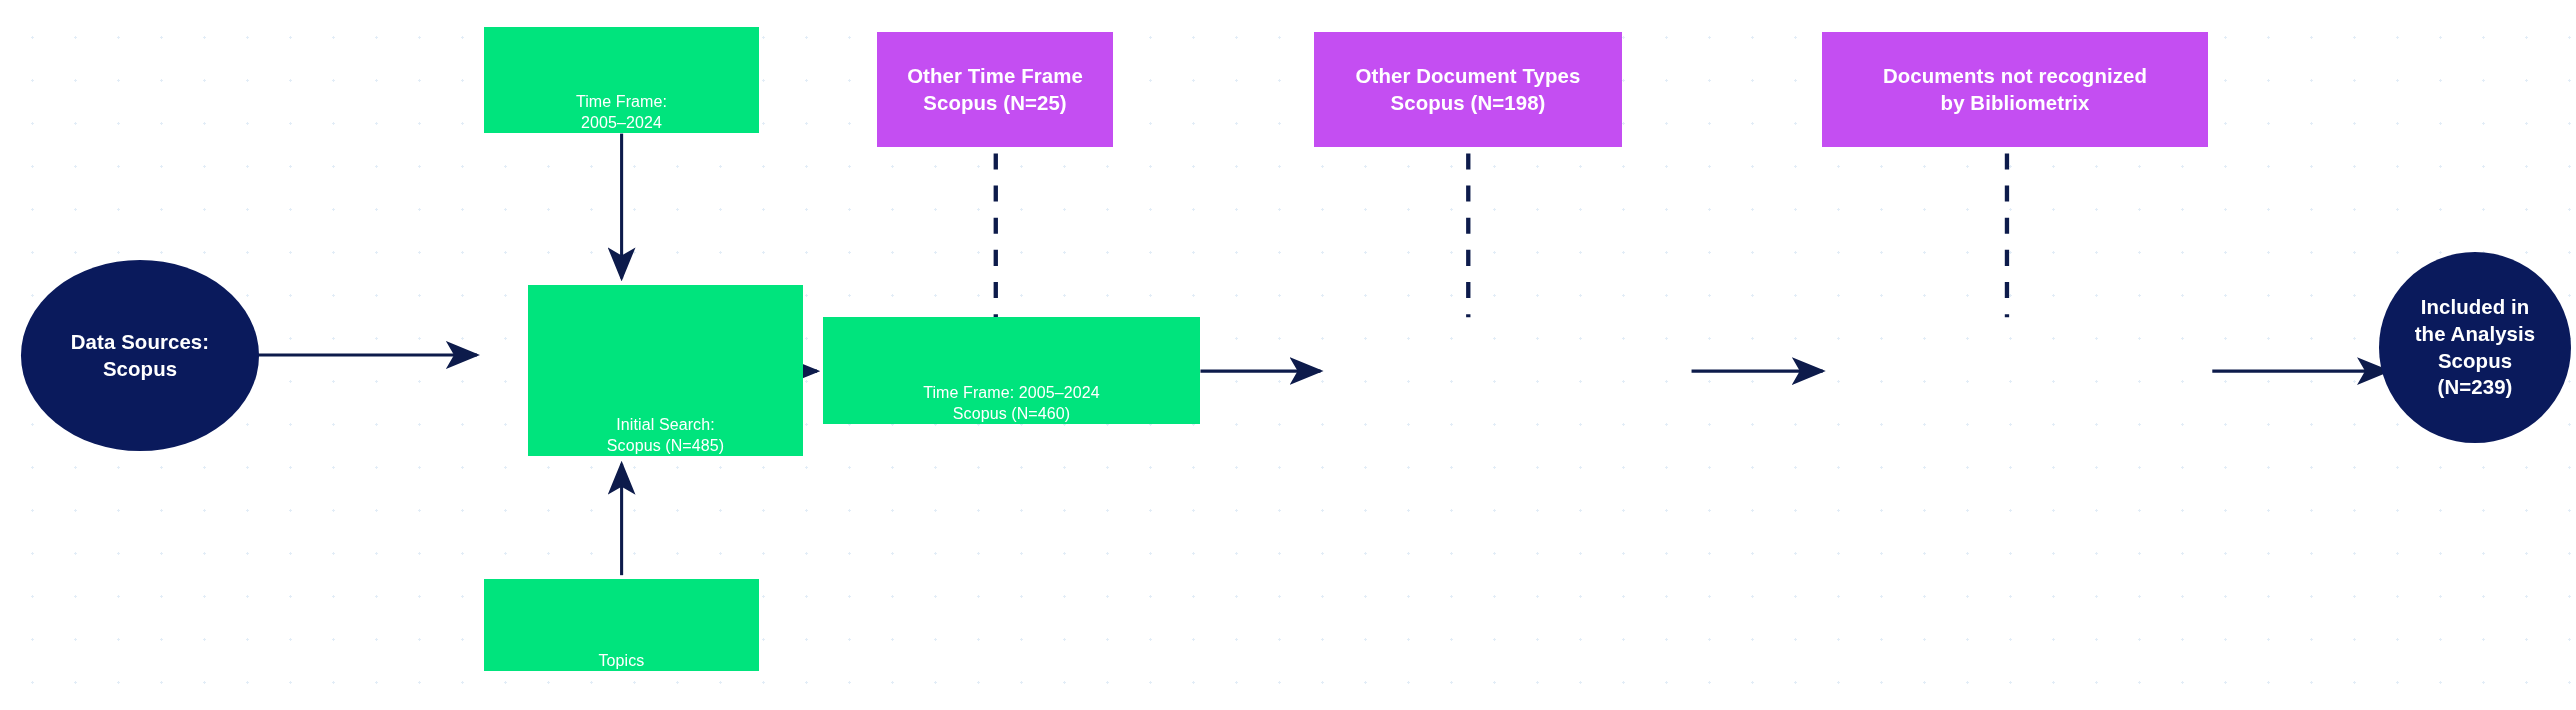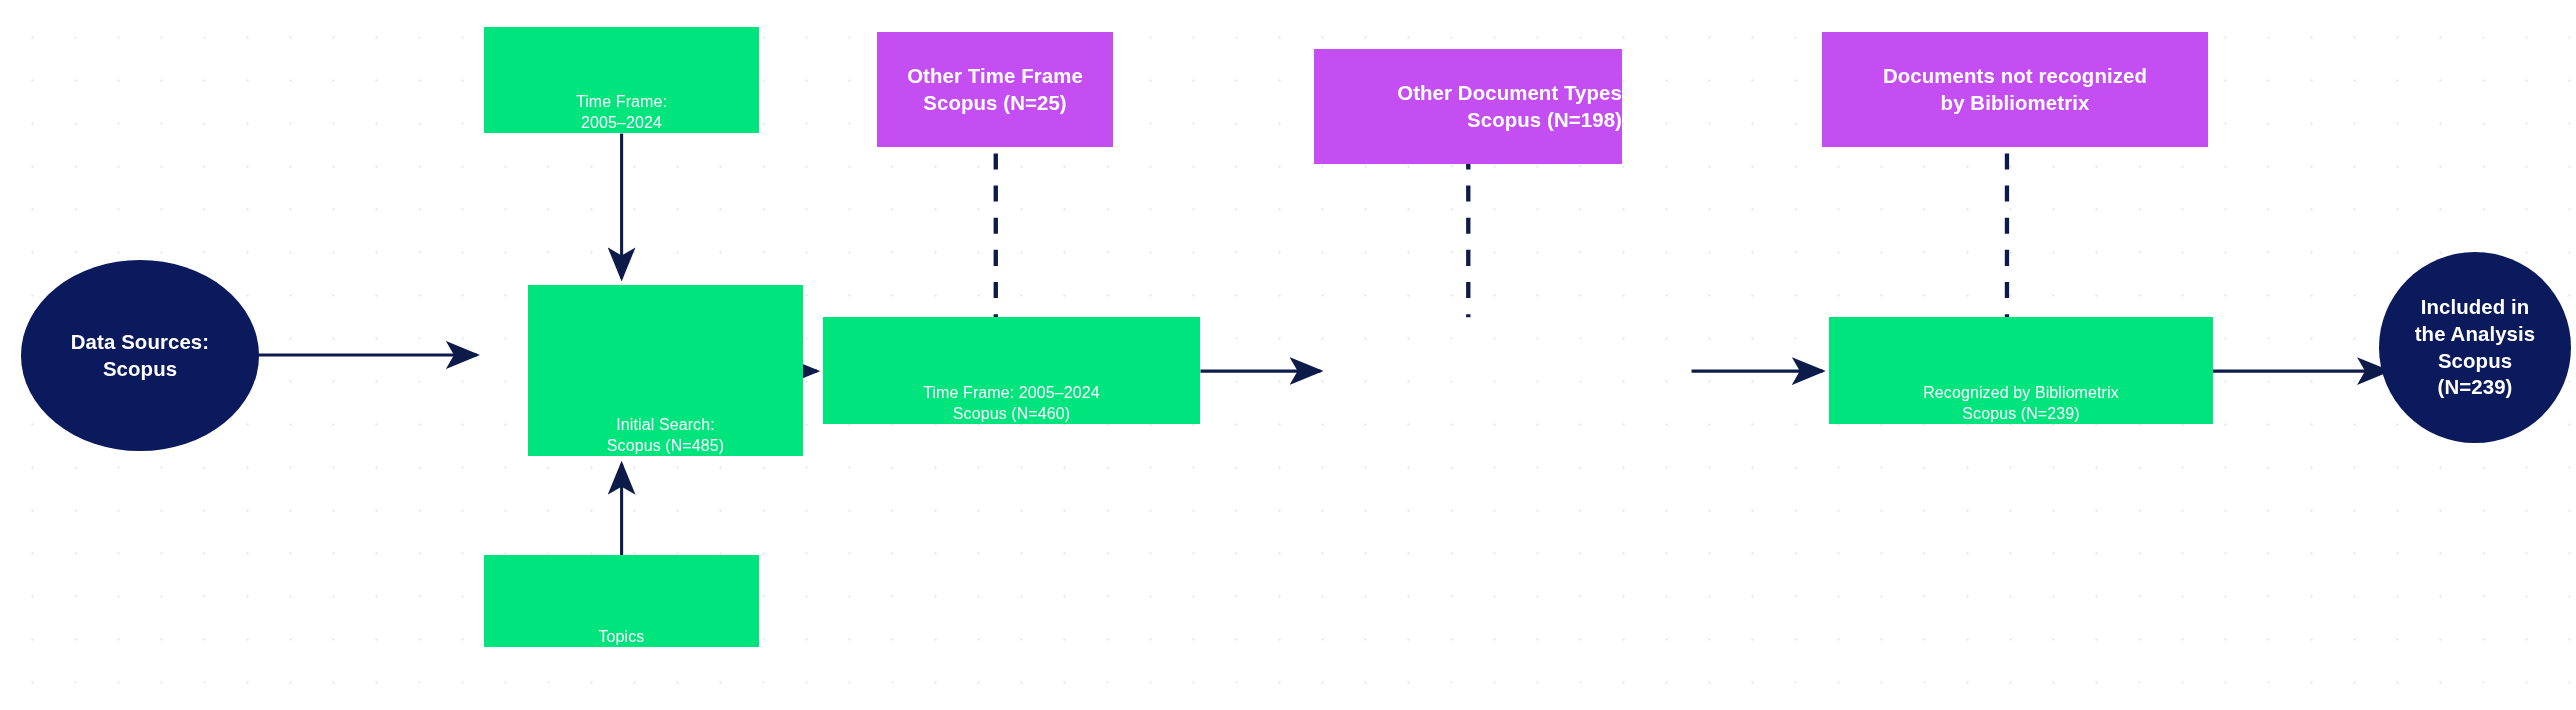--- a/index.html
+++ b/index.html
@@ -121,49 +121,45 @@
   <div class="node node-green" style="left:484px; top:27px; width:275px; height:106px;">
     <span class="node-label">Time Frame:
 2005–2024</span>
   </div>
 
   <div class="node node-green" style="left:484px; top:285px; width:275px; height:171px;margin-left:44px;">
     <span class="node-label">Initial Search:
 Scopus (N=485)</span>
   </div>
 
-  <div class="node node-green" style="left:484px; top:555px; width:275px; height:92px;">
+  <div class="node node-green" style="left:484px; top:579px; width:275px; height:92px;">
     <span class="node-label">Topics</span>
   </div>
 
   <div class="node node-purple" style="left:877px; top:32px; width:236px; height:115px;">
     <span class="node-label">Other Time Frame
 Scopus (N=25)</span>
   </div>
 
   <div class="node node-green" style="left:823px; top:317px; width:377px; height:107px;">
     <span class="node-label">Time Frame: 2005–2024
 Scopus (N=460)</span>
   </div>
 
-  <div class="node node-purple" style="left:1314px; top:49px; width:308px; height:115px;text-align:right;">
+  <div class="node node-purple" style="left:1314px; top:32px; width:308px; height:115px;">
     <span class="node-label">Other Document Types
 Scopus (N=198)</span>
   </div>
 
 
   <div class="node node-purple" style="left:1822px; top:32px; width:386px; height:115px;">
     <span class="node-label">Documents not recognized
 by Bibliometrix</span>
   </div>
 
-  <div class="node node-green" style="left:1829px; top:317px; width:384px; height:107px;">
-    <span class="node-label">Recognized by Bibliometrix
-Scopus (N=239)</span>
-  </div>
 
   <div class="node node-ellipse" style="left:2379px; top:252px; width:192px; height:191px;">
     <span class="node-label">Included in
 the Analysis
 Scopus
 (N=239)</span>
   </div>
 
 </div>
 

